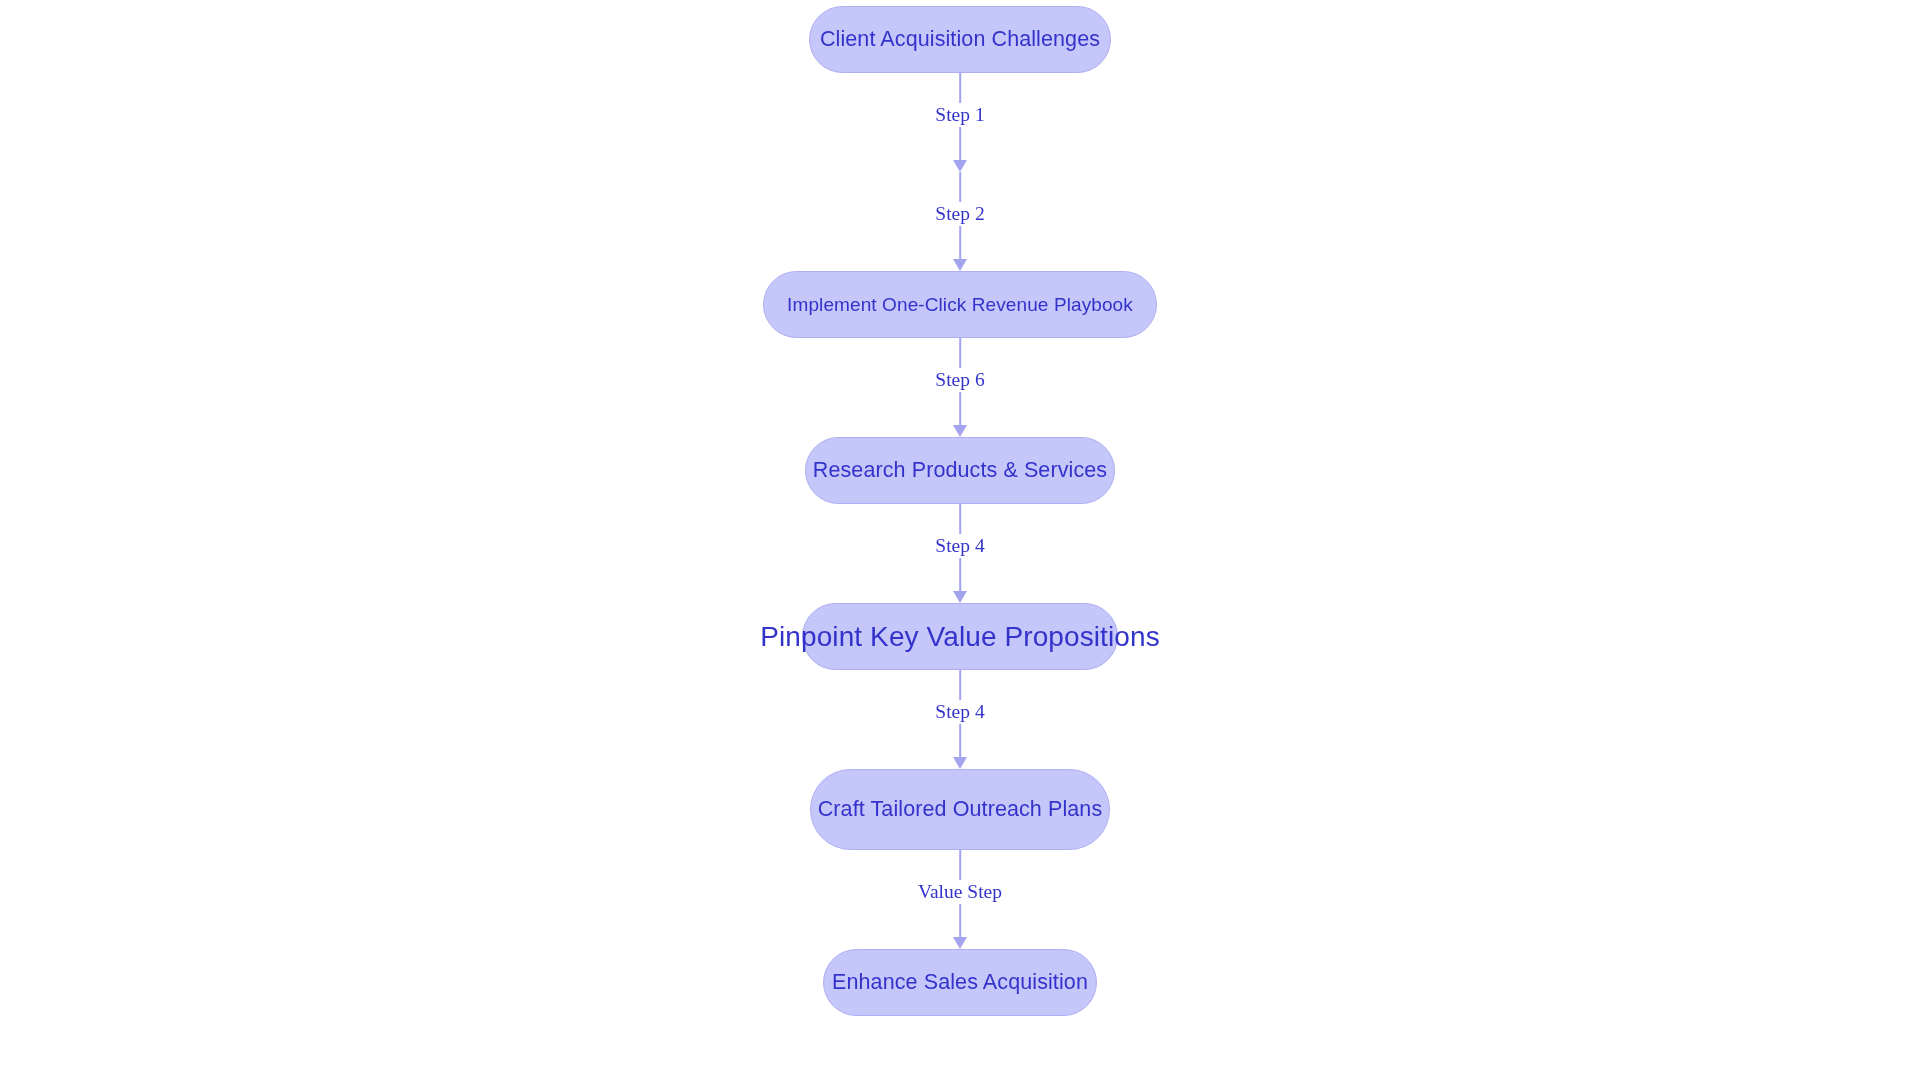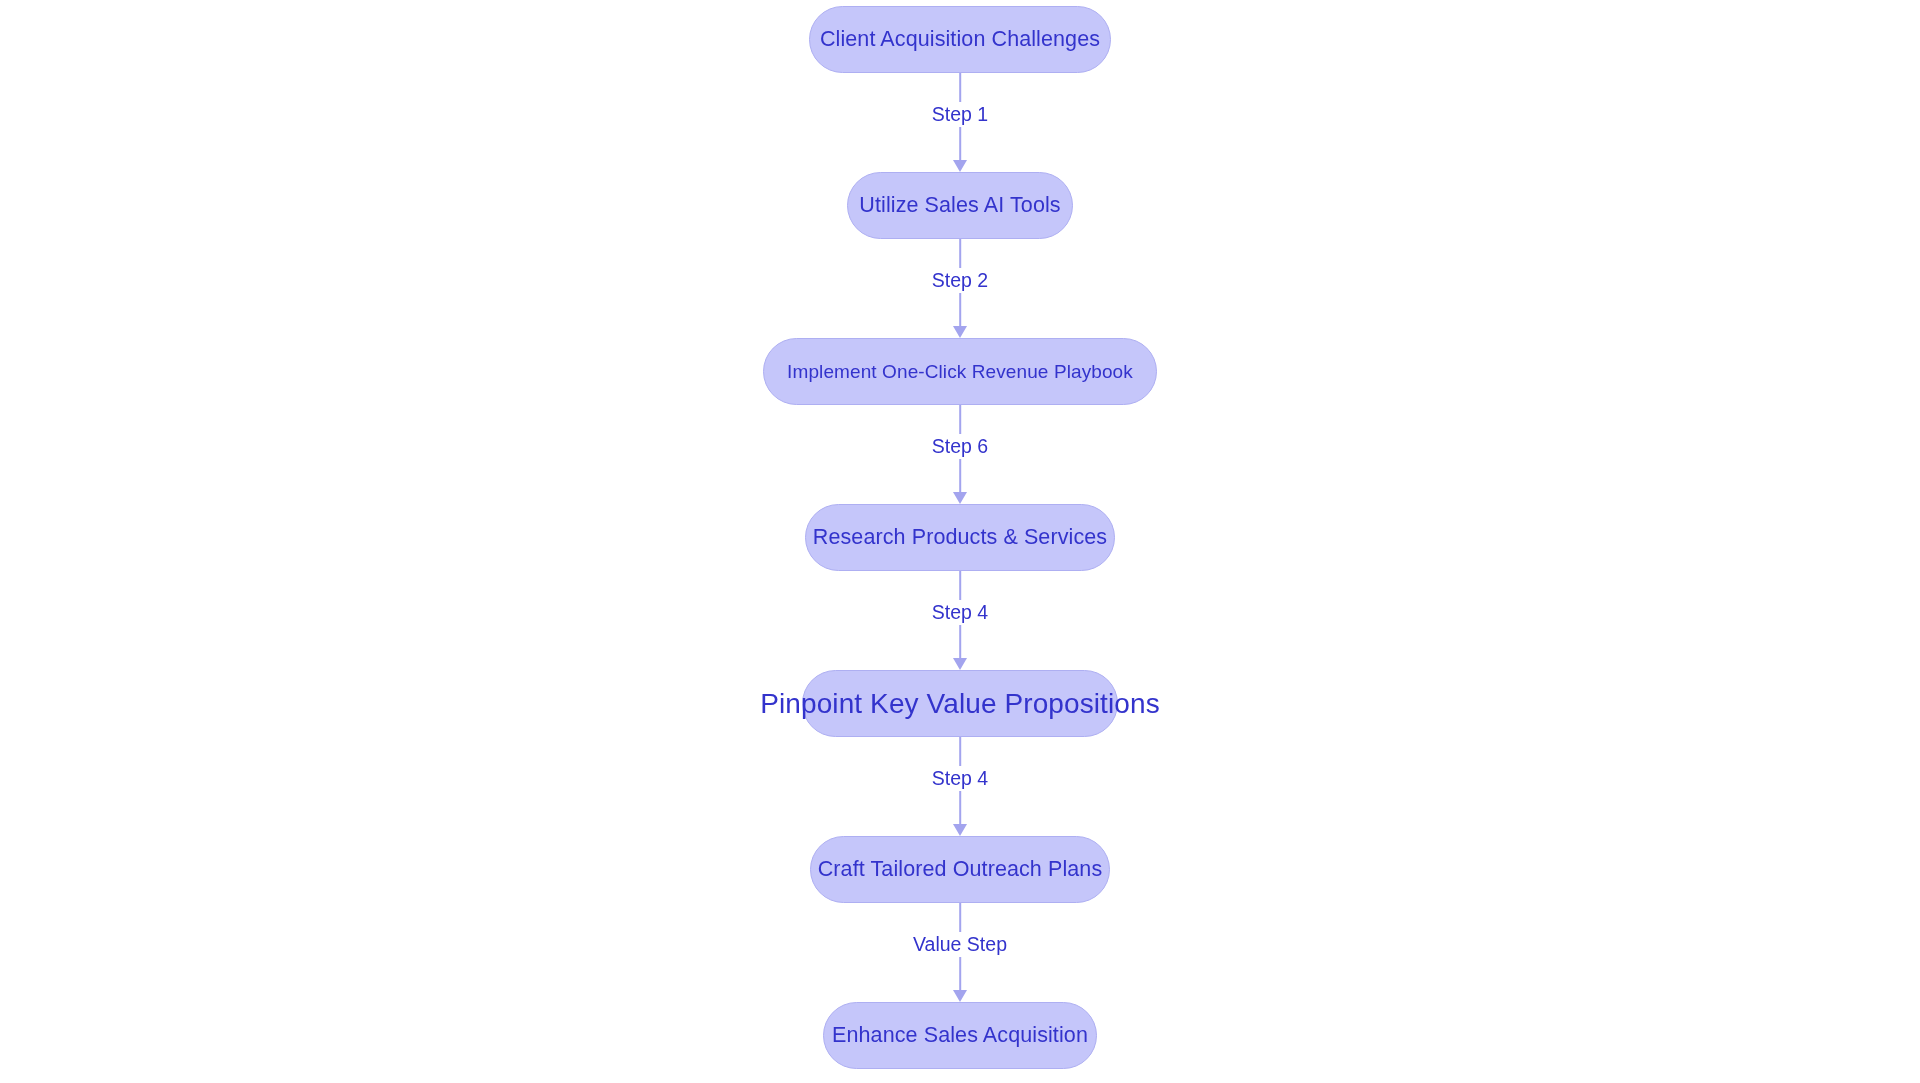--- a/index.html
+++ b/index.html
@@ -50,32 +50,33 @@
     color: #3333cc;
     letter-spacing: 0.1px;
   }
 
   
   .node.n0 { width: 302px; height: 67px; font-size: 21.5px; }
   .node.n1 { width: 226px; height: 67px; font-size: 21.5px; }
   .node.n2 { width: 394px; height: 67px; font-size: 19px; }
   .node.n3 { width: 310px; height: 67px; font-size: 21.5px; }
   .node.n4 { width: 316px; height: 67px; font-size: 28px; }
-  .node.n5 { width: 300px; height: 67px; font-size: 21.5px; }
+  .node.n5 { width: 300px; height: 81px; font-size: 21.5px; }
   .node.n6 { width: 274px; height: 67px; font-size: 21.5px; }
 
   
   .edge {
     position: relative;
     width: 240px;
     height: 99px;
     flex: none;
     display: flex;
     align-items: center;
     justify-content: center;
+    font-family: Liberation Serif, serif;
   }
   .edge-line {
     position: absolute;
     left: 50%;
     top: 0;
     transform: translateX(-50%);
     width: 1.6px;
     height: 88px;
     background: #a3a4ee;
   }
@@ -115,23 +116,20 @@
     <div class="node n0">
       <span class="node-label">Client Acquisition Challenges</span>
     </div>
 
     <div class="edge">
       <div class="edge-line"></div>
       <div class="edge-arrow"></div>
       <span class="edge-label">Step 1</span>
     </div>
 
-    <div class="node n1">
-      <span class="node-label">Utilize Sales AI Tools</span>
-    </div>
 
     <div class="edge">
       <div class="edge-line"></div>
       <div class="edge-arrow"></div>
       <span class="edge-label">Step 2</span>
     </div>
 
     <div class="node n2">
       <span class="node-label">Implement One-Click Revenue Playbook</span>
     </div>

